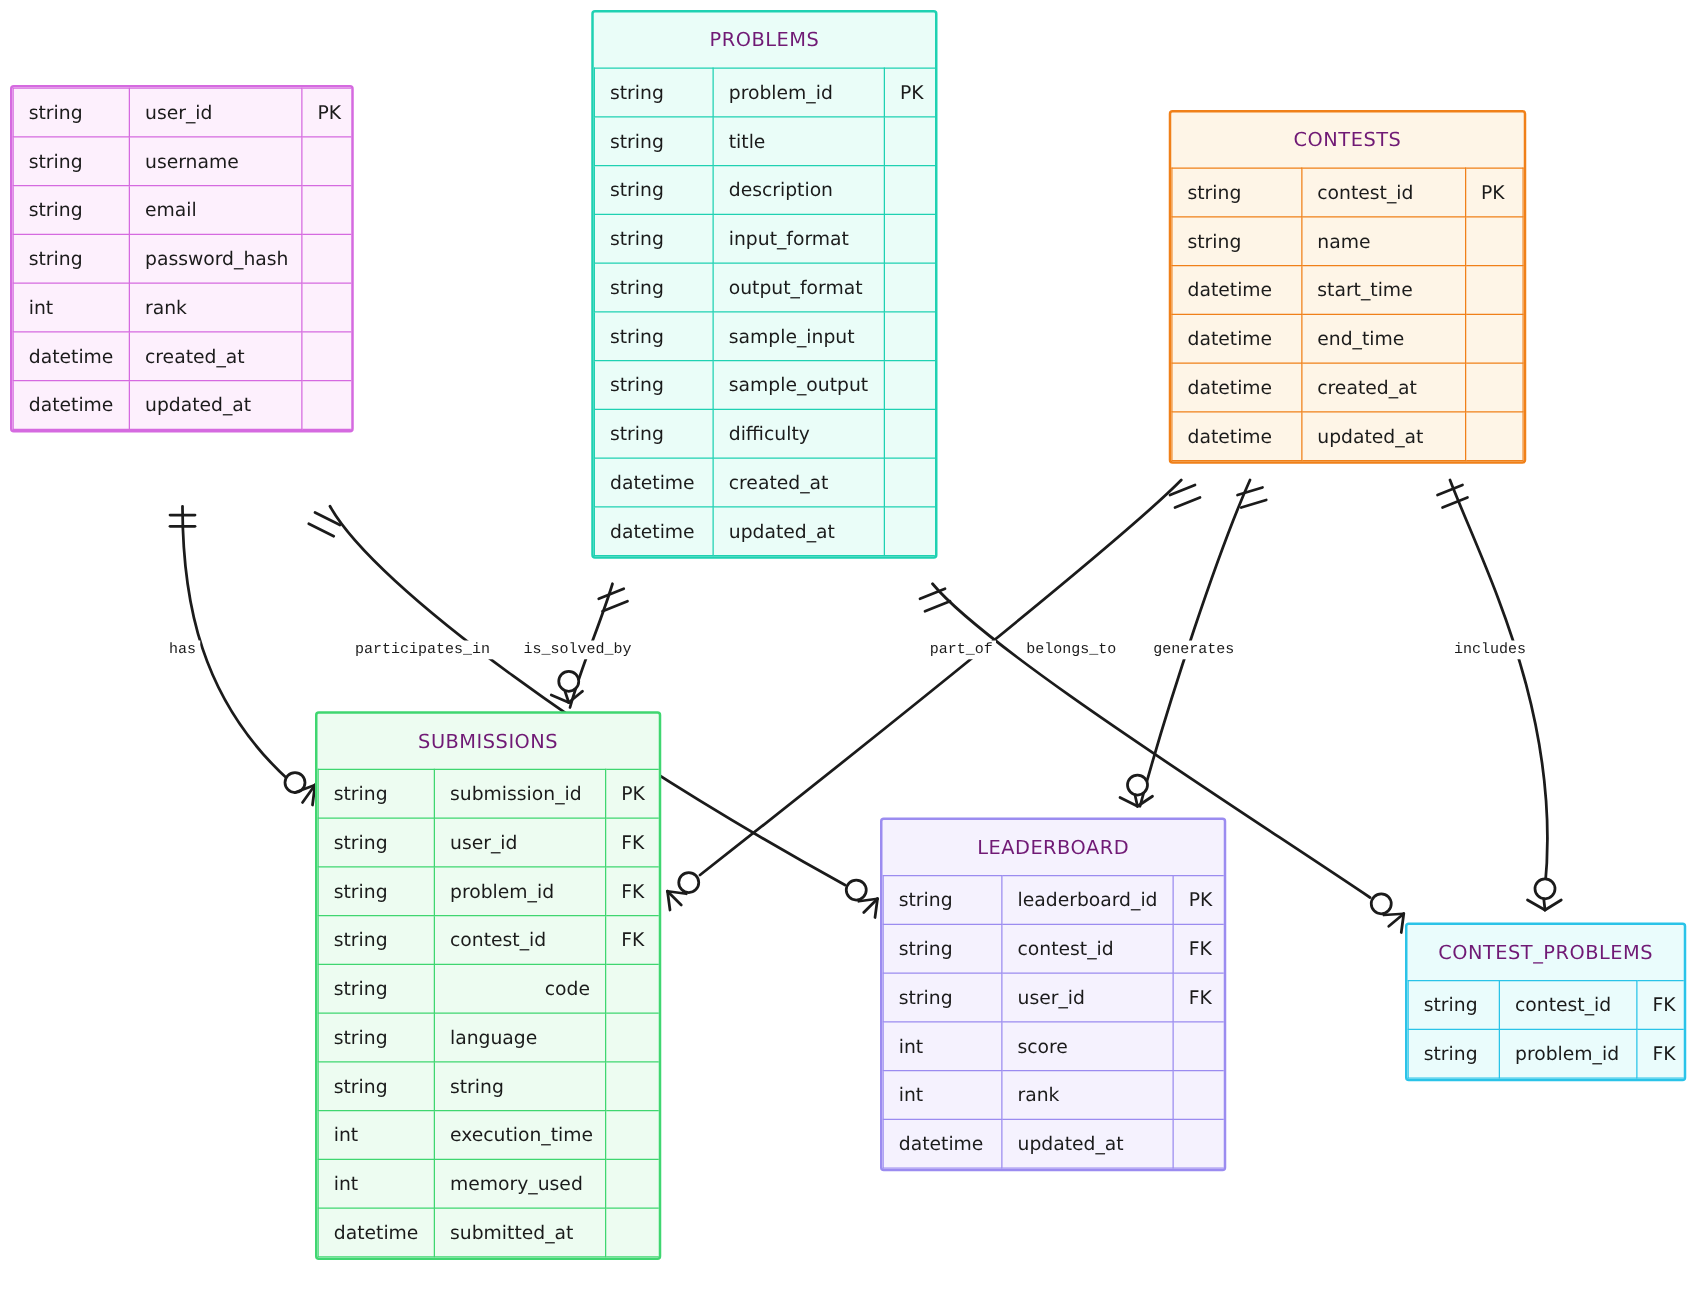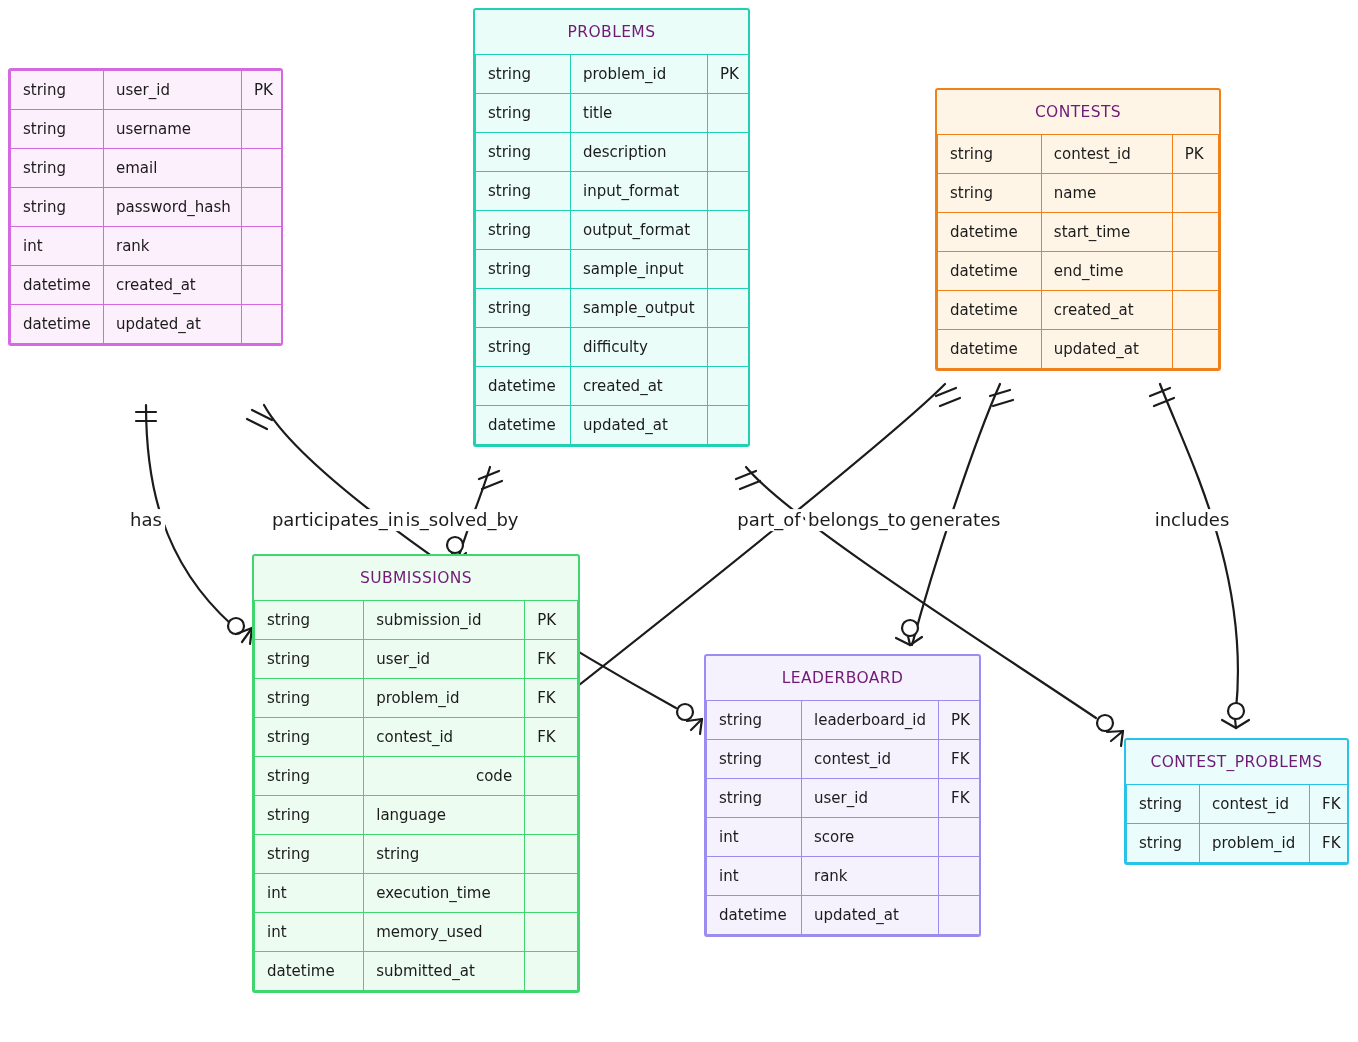--- a/index.html
+++ b/index.html
@@ -63,27 +63,28 @@
     white-space: nowrap;
     overflow: hidden;
   }
   .attr-table td.c-type { }
   .attr-table td.c-name { }
   .attr-table td.c-key { text-align: left; }
 
   
   .rel-label {
     position: absolute;
-    font-size: 18px;
+    font-size: 12px;
     color: #1b1b1b;
     background: #ffffff;
     white-space: nowrap;
     transform: translate(-50%, -50%);
     padding: 1px 3px;
     line-height: 1.1;
+    font-family: Liberation Mono, monospace;
   }
 </style>
 </head>
 <body>
 
 <div id="canvas">
 
   <svg id="edge-layer" viewBox="0 0 1358 1042" width="1358" height="1042" xmlns="http://www.w3.org/2000/svg">
     <g fill="none" stroke="#1b1b1b" stroke-width="2.2" stroke-linecap="round" stroke-linejoin="round">
 
@@ -320,21 +321,21 @@
               <td class="c-key" style="border-color: rgb(240, 128, 25);"></td>
             </tr>
             <tr>
               <td class="c-type" style="border-color: rgb(240, 128, 25);">datetime</td>
               <td class="c-name" style="border-color: rgb(240, 128, 25);">updated_at</td>
               <td class="c-key" style="border-color: rgb(240, 128, 25);"></td>
             </tr>
           </tbody>
         </table>
       </div>
-      <div class="entity" style="left: 252px; top: 554px; width: 328px; border-color: rgb(63, 214, 112); background: rgb(237, 252, 241);">
+      <div class="entity" style="left: 252px; top: 569px; width: 277px; border-color: rgb(63, 214, 112); background: rgb(237, 252, 241);">
         <div class="entity-title">SUBMISSIONS</div>
         <table class="attr-table">
           <colgroup>
             <col style="width: 93px;">
             <col style="width: 137px;">
             <col style="width: 45px;">
           </colgroup>
           <tbody>
             <tr>
               <td class="c-type" style="border-color: rgb(63, 214, 112);">string</td>

